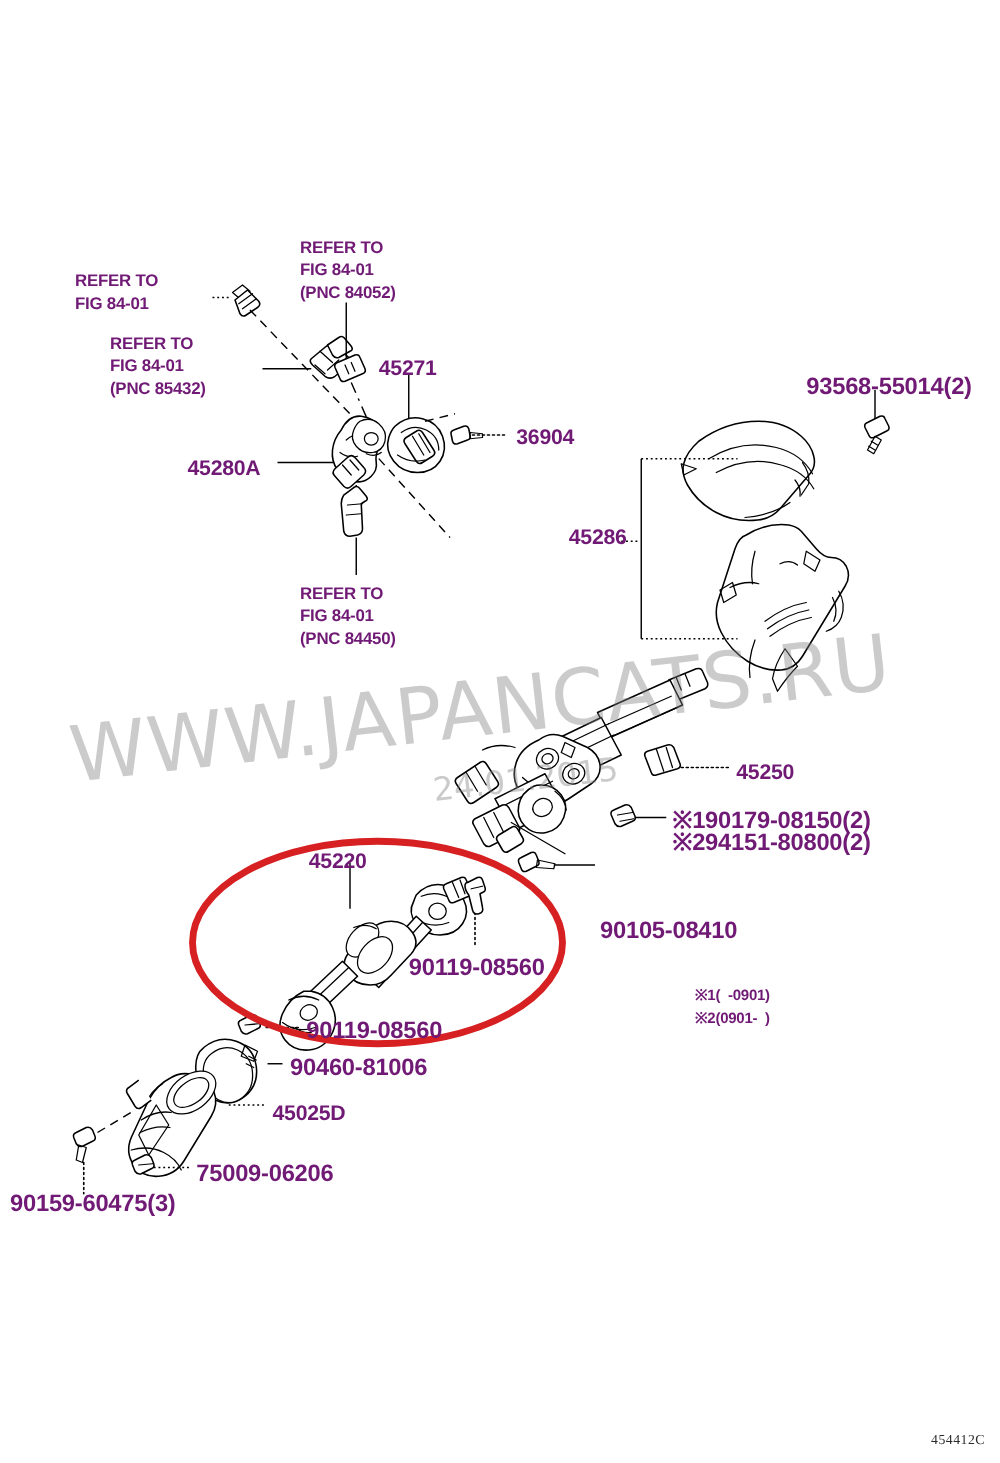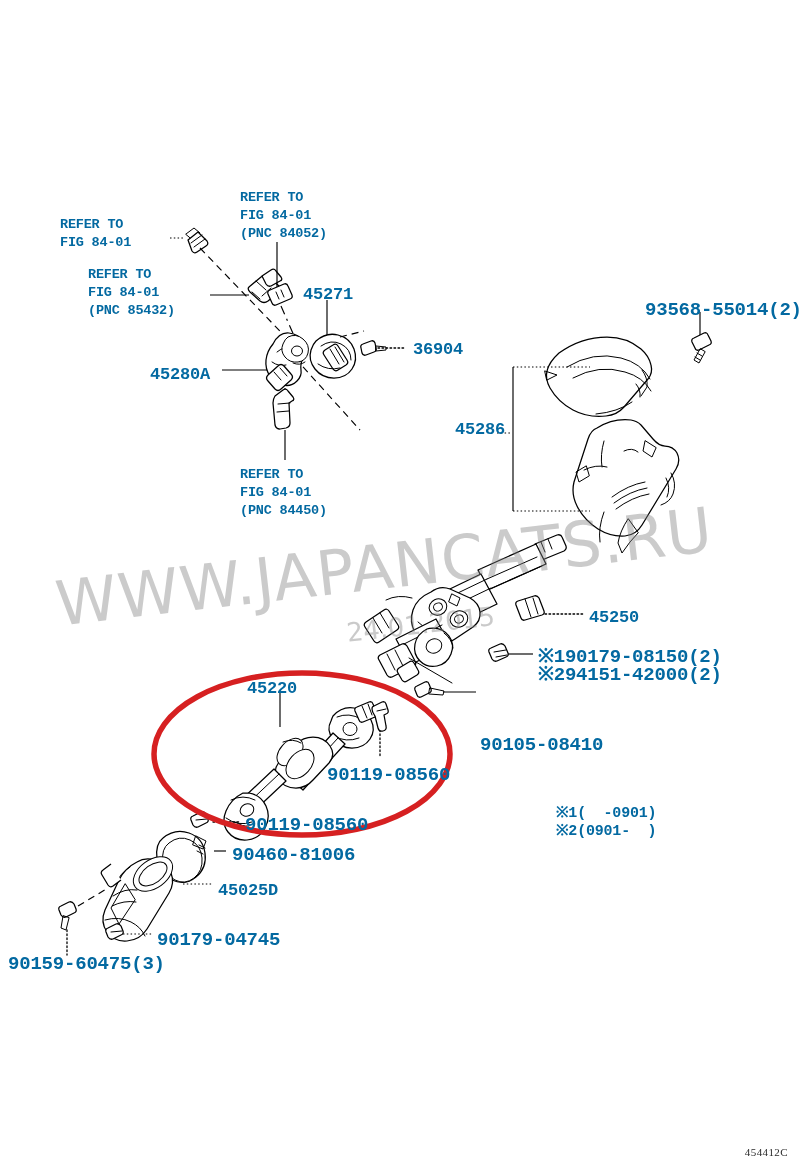--- a/index.html
+++ b/index.html
@@ -15,31 +15,31 @@
     overflow: hidden;
     font-family: "DejaVu Sans Mono", monospace;
   }
   #artwork {
     position: absolute;
     left: 0; top: 0;
     width: 800px; height: 1170px;
   }
   .lbl {
     position: absolute;
-    font-family: Liberation Mono, monospace;
+    font-family: Liberation Sans, sans-serif;
     font-weight: bold;
-    color: #0369a1;
+    color: #701a75;
     white-space: pre;
     line-height: 1.30;
     letter-spacing: -0.2px;
   }
   .pnum { font-size: 19px; }
   .pnum-lg { font-size: 17px; }
   .refer { font-size: 13.5px; line-height: 1.32; }
-  .note { font-size: 15px; line-height: 1.35; font-weight: bold; margin-top: 16px; }
+  .note { font-size: 12px; line-height: 1.35; font-weight: bold; }
   .diagcode {
     position: absolute;
     right: 12px;
     bottom: 12px;
     font-family: Liberation Serif, serif;
     font-size: 11px;
     color: #2b2b2b;
     letter-spacing: 0.4px;
   }
   #watermark {
@@ -343,28 +343,28 @@
       <div class="lbl refer" style="left: 240px; top: 466px;">REFER TO
 FIG 84-01
 (PNC 84450)</div>
       <div class="lbl pnum-lg" style="left: 303px; top: 284px; text-align: right;">45271</div>
       <div class="lbl pnum-lg" style="left: 150px; top: 364px;">45280A</div>
       <div class="lbl pnum-lg" style="left: 413px; top: 339px;">36904</div>
       <div class="lbl pnum" style="left: 645px; top: 298px;">93568-55014(2)</div>
       <div class="lbl pnum-lg" style="left: 455px; top: 419px;">45286</div>
       <div class="lbl pnum-lg" style="left: 589px; top: 607px;">45250</div>
       <div class="lbl pnum" style="left: 538px; top: 645px;">※190179-08150(2)</div>
-      <div class="lbl pnum" style="left: 538px; top: 663px;">※294151-42000(2)</div>
+      <div class="lbl pnum" style="left: 538px; top: 663px;">※294151-80800(2)</div>
       <div class="lbl pnum" style="left: 480px; top: 685px; margin-top: 48px;">90105-08410</div>
       <div class="lbl pnum-lg" style="left: 247px; top: 678px;">45220</div>
       <div class="lbl pnum" style="left: 327px; top: 763px;">90119-08560</div>
       <div class="lbl pnum" style="left: 245px; top: 813px;">90119-08560</div>
       <div class="lbl pnum" style="left: 232px; top: 843px;">90460-81006</div>
       <div class="lbl pnum-lg" style="left: 218px; top: 880px;">45025D</div>
-      <div class="lbl pnum" style="left: 157px; top: 928px;">90179-04745</div>
+      <div class="lbl pnum" style="left: 157px; top: 928px;">75009-06206</div>
       <div class="lbl pnum" style="left: 8px; top: 952px;">90159-60475(3)</div>
       <div class="lbl note" style="left: 556px; top: 788px;">※1(  -0901)</div>
       <div class="lbl note" style="left: 556px; top: 806px;">※2(0901-  )</div>
     </div>
 
   <div class="diagcode">454412C</div>
 
 </div>
 
 </body></html>

